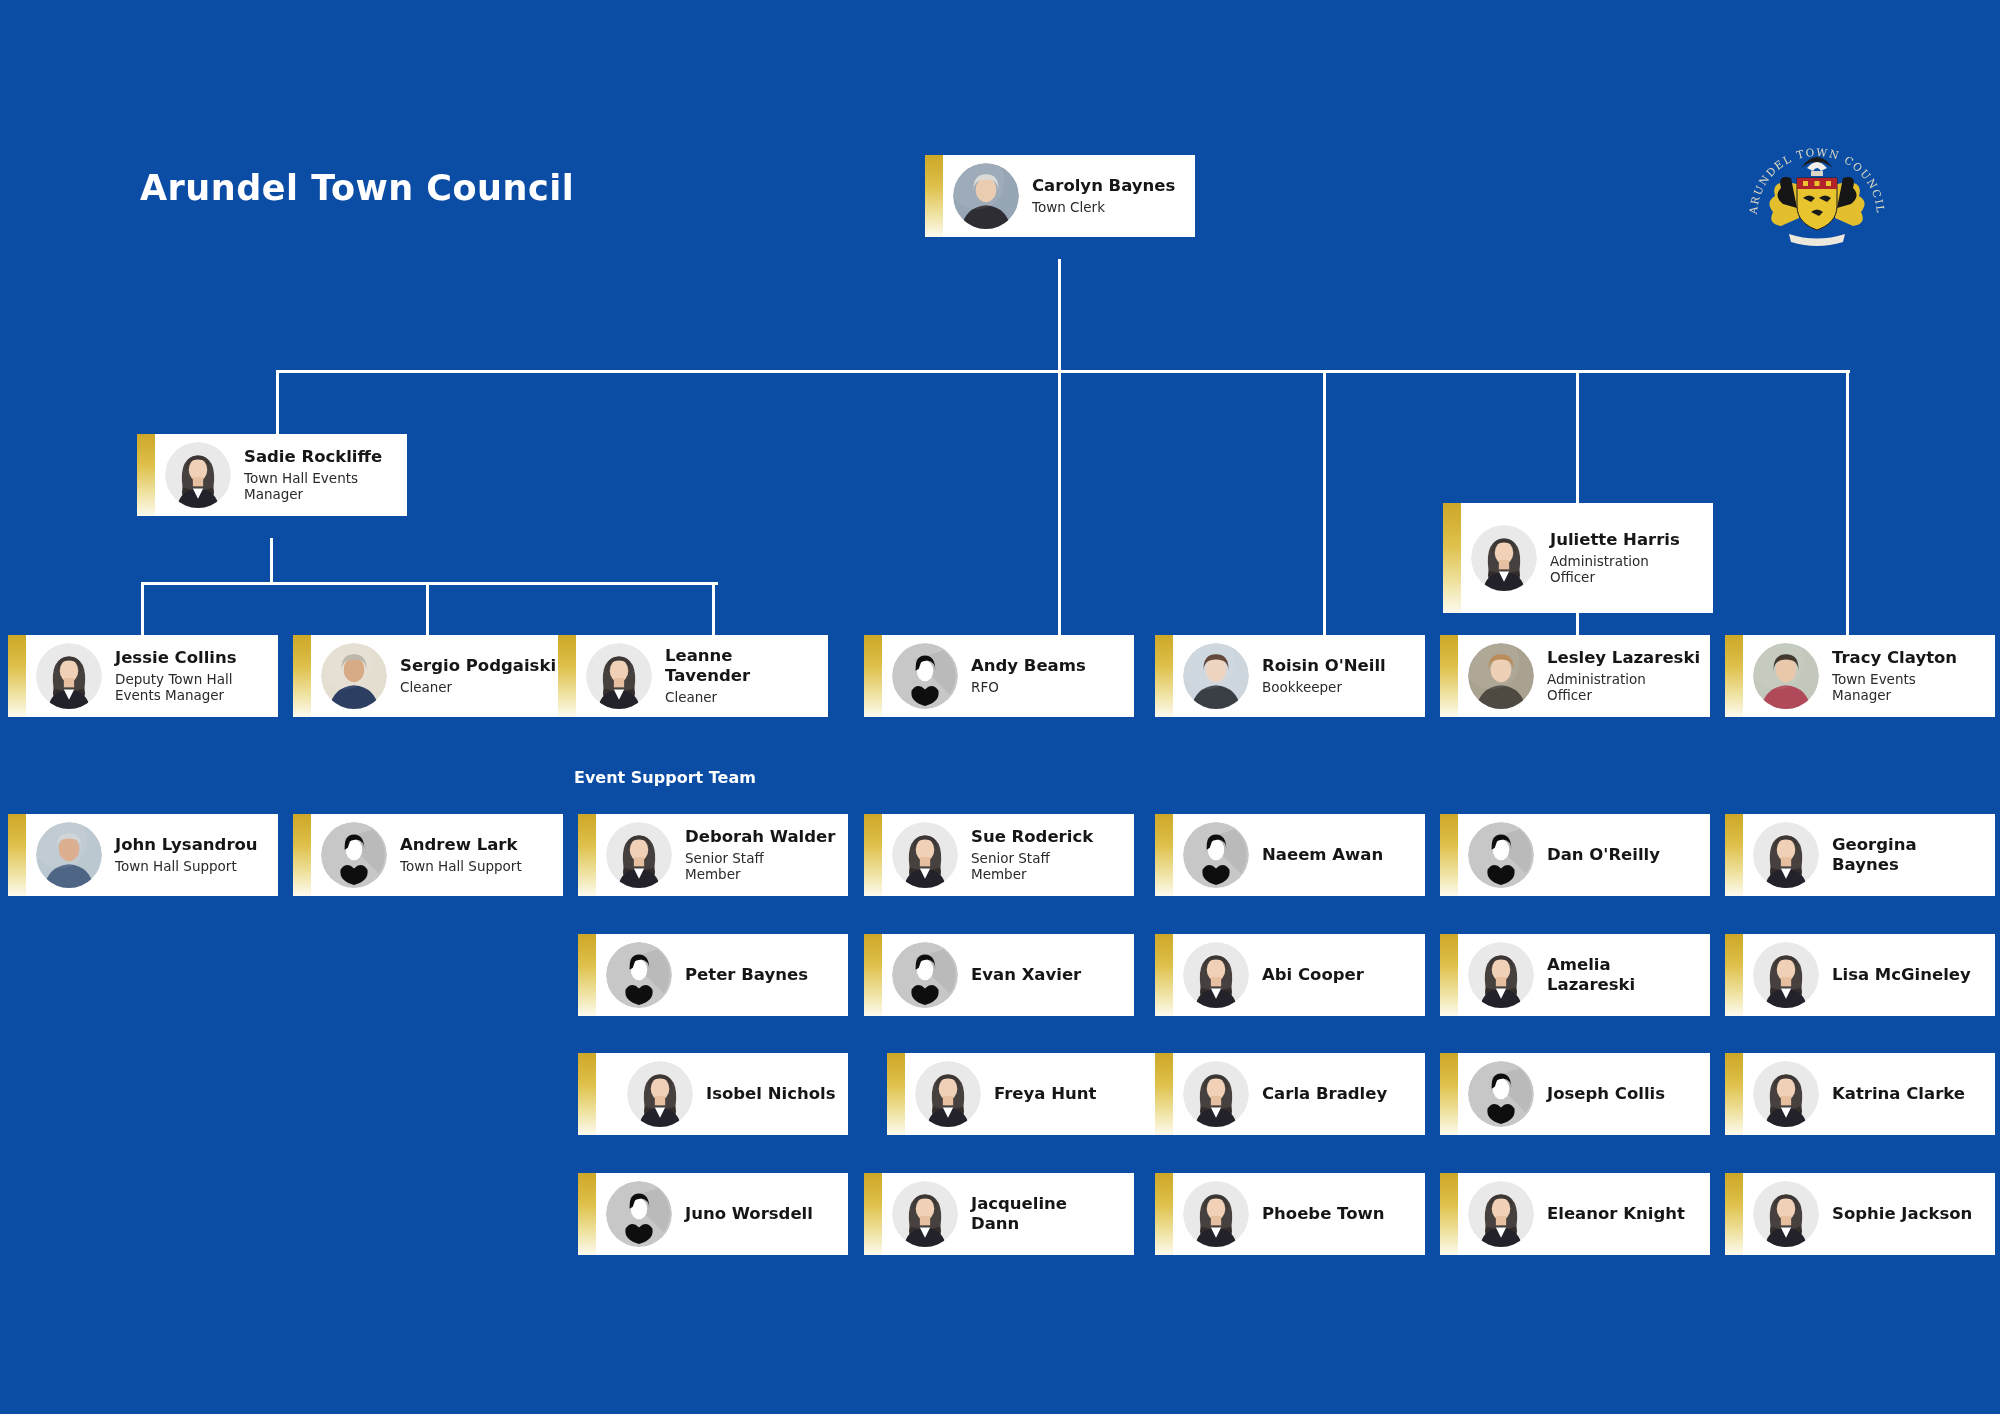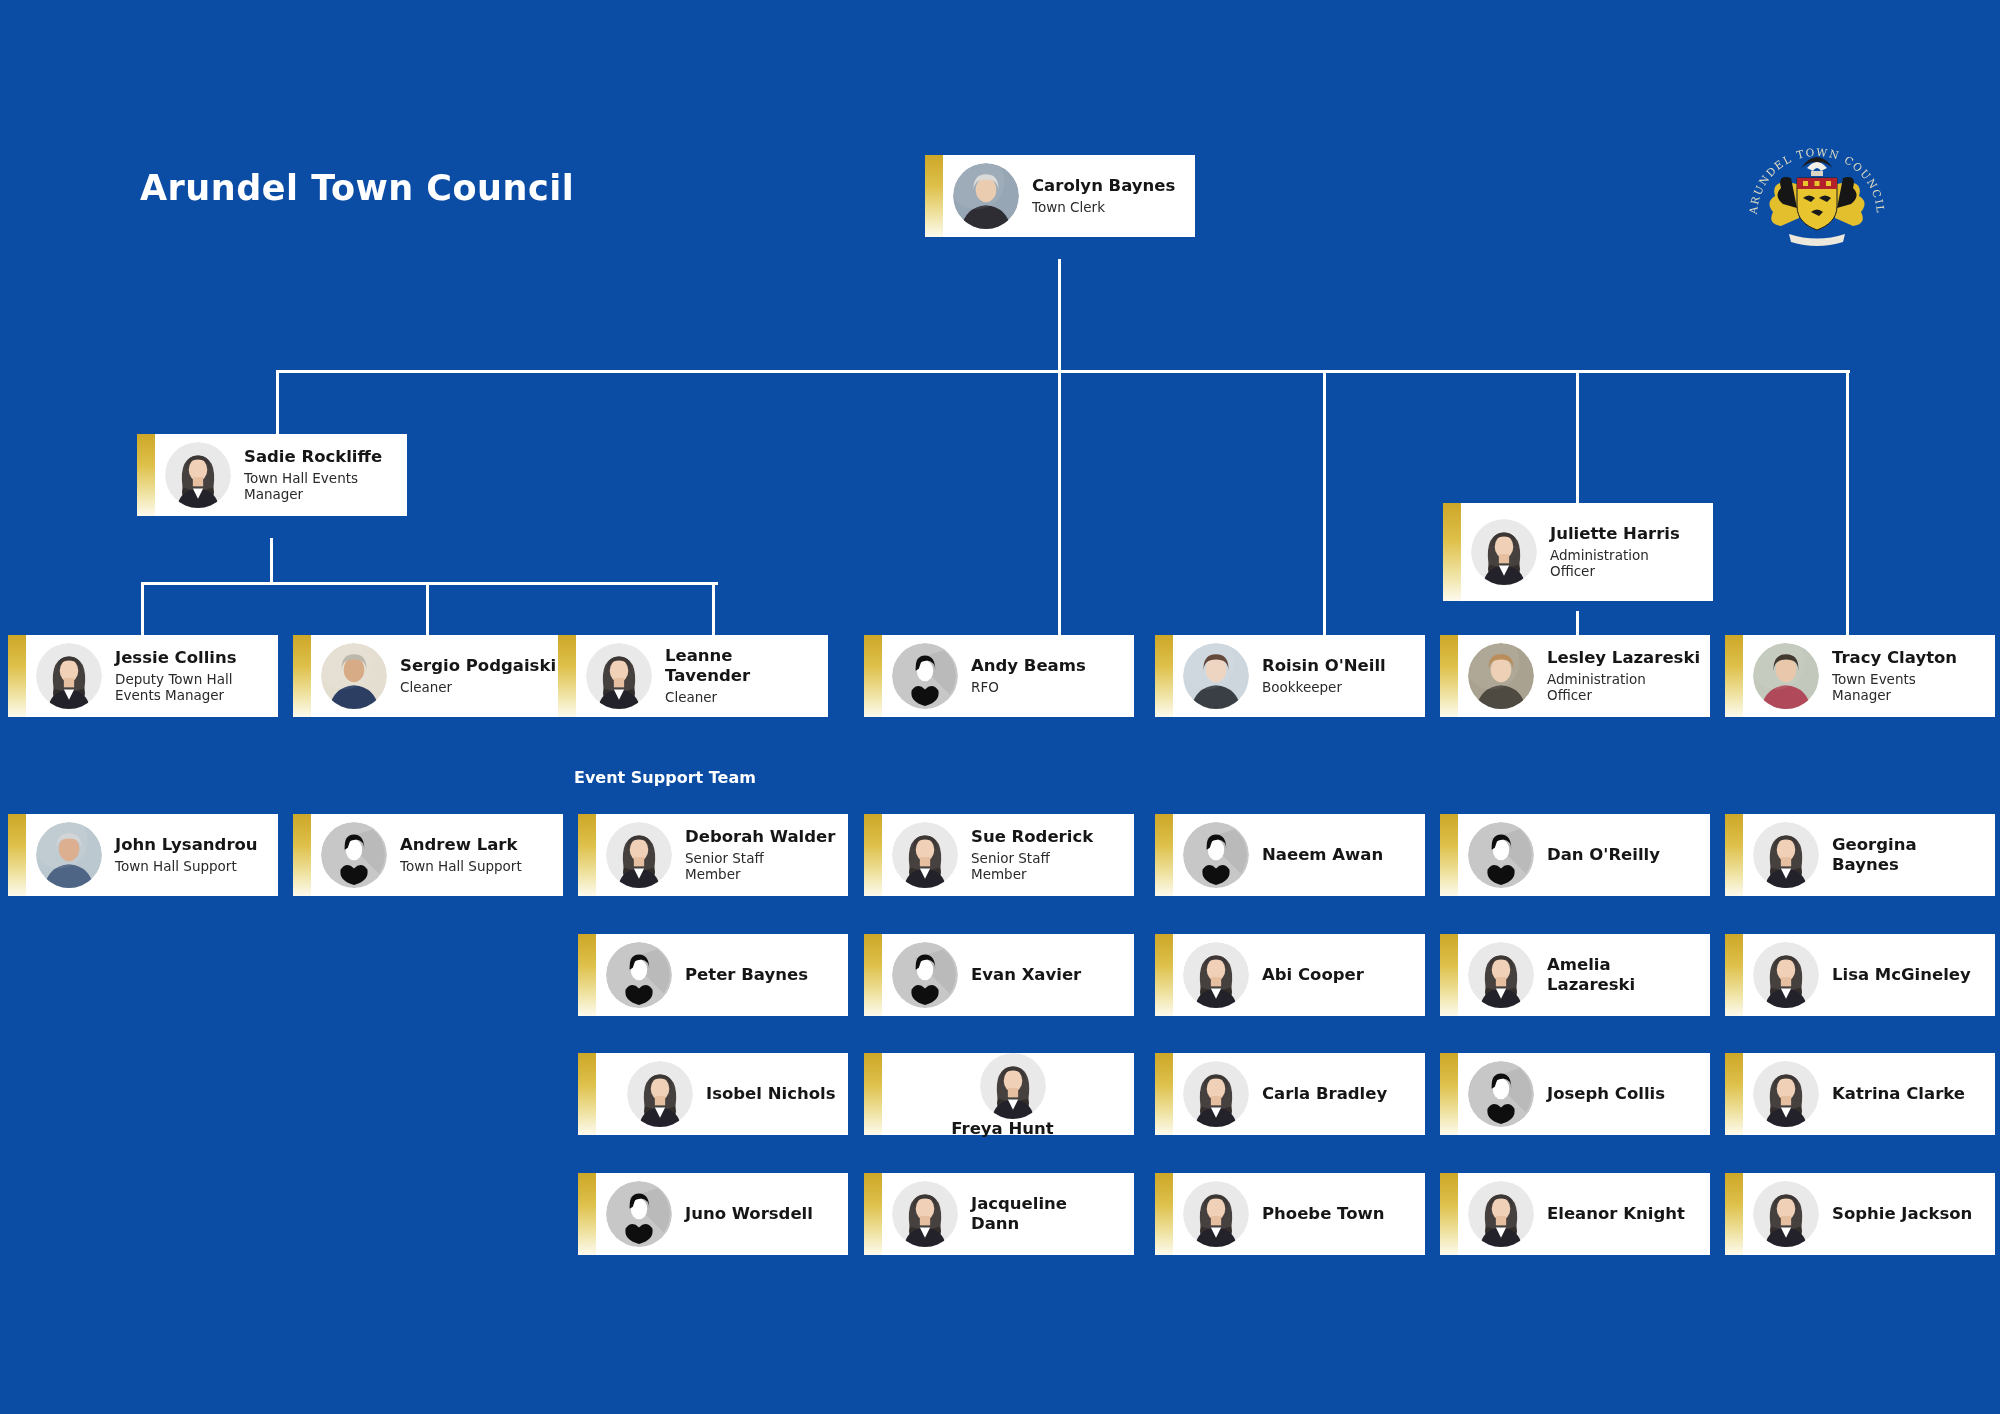--- a/index.html
+++ b/index.html
@@ -141,21 +141,21 @@
     <span class="av">
         <svg viewBox="0 0 64 64">
           <use href="#av-female"></use>
         </svg>
       </span>
     <div class="txt">
         <div class="nm">Sadie Rockliffe</div>
     <div class="rl">Town Hall Events Manager</div>
       </div>
   </div>
-  <div class="card" style="left:1443px;top:503px;height:98px;">
+  <div class="card" style="left:1443px;top:503px;height:110px;">
     <div class="strip"></div>
     <span class="av">
         <svg viewBox="0 0 64 64">
           <use href="#av-female"></use>
         </svg>
       </span>
     <div class="txt">
         <div class="nm">Juliette Harris</div>
     <div class="rl">Administration Officer</div>
       </div>
@@ -390,21 +390,21 @@
     <div class="strip"></div>
     <span class="av">
         <svg viewBox="0 0 64 64">
           <use href="#av-female"></use>
         </svg>
       </span>
     <div class="txt">
         <div class="nm">Isobel Nichols</div>
     </div>
   </div>
-  <div class="card" style="left:864px;top:1053px;flex-direction:column;">
+  <div class="card" style="left:887px;top:1053px;">
     <div class="strip"></div>
     <span class="av">
         <svg viewBox="0 0 64 64">
           <use href="#av-female"></use>
         </svg>
       </span>
     <div class="txt">
         <div class="nm">Freya Hunt</div>
     </div>
   </div>

